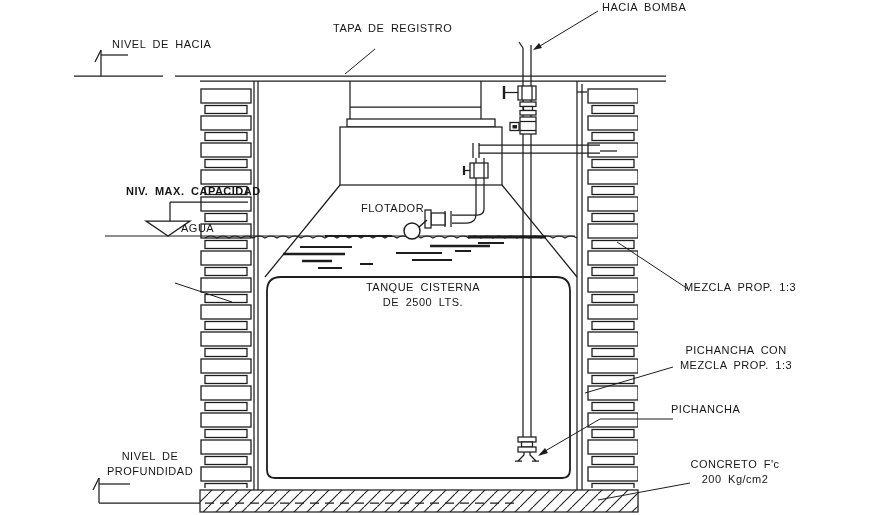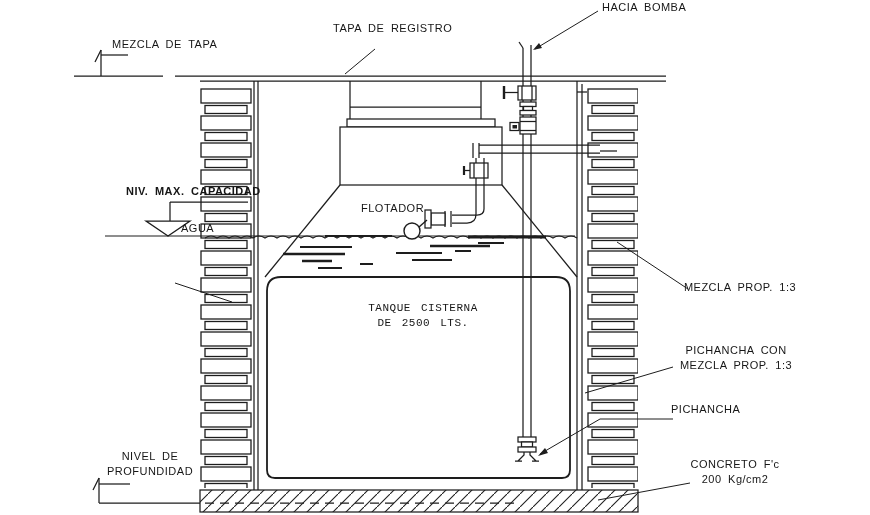--- a/index.html
+++ b/index.html
@@ -179,29 +179,29 @@
       <g>
         <path d="M673,419 L600,419 L540,454"></path>
         <polygon points="538,456 548,453 545,448" fill="#1d1d1d" stroke="none"></polygon>
       </g>
       <line x1="690" y1="483" x2="598" y2="500"></line>
     </g>
 
   </g>
 </svg>
 
-<div class="lbl" style="left:112px;top:37px;">MEZCLA DE TAPA</div>
+<div class="lbl" style="left:112px;top:37px;">NIVEL DE HACIA</div>
 <div class="lbl" style="left:333px;top:21px;">TAPA DE REGISTRO</div>
 <div class="lbl" style="left:602px;top:0px;">HACIA BOMBA</div>
 <div class="lbl" style="left:126px;top:184px;font-weight:bold;">NIV. MAX. CAPACIDAD</div>
 <div class="lbl" style="left:181px;top:202px;margin-top:19px;">AGUA</div>
 <div class="lbl" style="left:352px;top:201px;padding-left:9px;">FLOTADOR</div>
 
 
-<div class="lbl ctr" style="left:353px;top:301px;width:140px;font-family:Liberation Mono, monospace;">
+<div class="lbl ctr" style="left:353px;top:280px;width:140px;">
   <div>TANQUE CISTERNA</div>
   <div>DE 2500 LTS.</div>
 </div>
 
 <div class="lbl ctr" style="left:670px;top:280px;width:140px;">
   <div>MEZCLA PROP. 1:3</div>
 </div>
 
 <div class="lbl ctr" style="left:666px;top:343px;width:140px;">
   <div>PICHANCHA CON</div>

